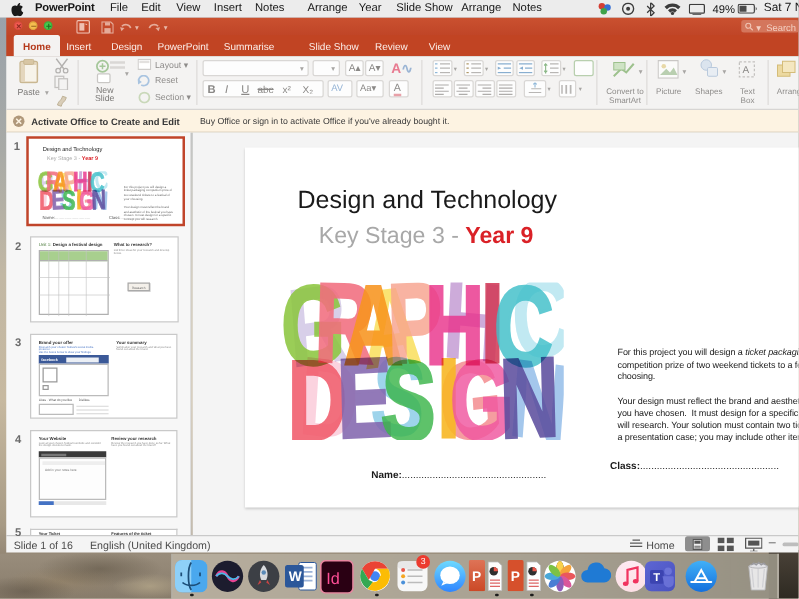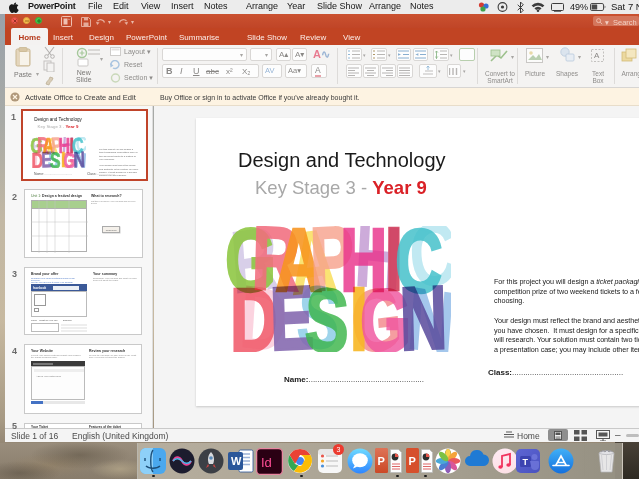--- a/index.html
+++ b/index.html
@@ -329,21 +329,21 @@
   <svg class="abs" style="left:620px;top:47px;" width="18" height="17" viewBox="0 0 18 17">
     <rect x="2" y="5" width="10" height="9" fill="#ecd9a0" stroke="#d4bc78" stroke-width="0.8"></rect>
     <rect x="6" y="2" width="10" height="9" fill="#f4e7c0" stroke="#d4bc78" stroke-width="0.8"></rect>
   </svg>
   <div class="rlabel" style="left:618px;top:70px;width:30px;">Arrange</div>
 
   <svg class="abs" style="left:10px;top:92px;" width="10" height="10" viewBox="0 0 10 10">
     <circle cx="5" cy="5" r="4.6" fill="#b0987a"></circle>
     <path d="M3 3 L7 7 M7 3 L3 7" stroke="#fdf3e2" stroke-width="1.2"></path>
   </svg>
-  <div class="abs" style="left:25px;top:93px;font-size:7.5px;font-weight:normal;color:#3a3a3a;">Activate Office to Create and Edit</div>
+  <div class="abs" style="left:25px;top:93px;font-size:7.5px;font-weight:bold;color:#3a3a3a;">Activate Office to Create and Edit</div>
   <div class="abs" style="left:160px;top:93.5px;font-size:7px;color:#3a3a3a;">Buy Office or sign in to activate Office if you've already bought it.</div>
 
   <div class="abs" style="left:196px;top:118px;width:443px;height:288px;overflow:hidden;">
     <div class="abs" style="left:42px;top:31px;width:400px;font-size:20px;color:#1a1a1a;">Design and Technology</div>
     <div class="abs" style="left:59px;top:59px;width:400px;font-size:18.5px;color:#a8a8a8;">Key Stage 3 - <span style="color:#da2127;font-weight:bold;">Year 9</span></div>
     <svg class="abs" style="left:29px;top:108px;" width="226" height="126" viewBox="0 0 452 252" text-rendering="geometricPrecision">
       <g font-family="'Liberation Sans',sans-serif" font-weight="bold" font-size="180" style="isolation:isolate;">
         <g transform="scale(0.73 1)" style="mix-blend-mode:multiply;">
           <text x="14" y="128" fill="#b8a8d8" opacity=".55" transform="rotate(-6 100 60)">R</text>
           <text x="176" y="132" fill="#f7d117" opacity=".6" transform="rotate(-5 260 70)">A</text>
@@ -373,21 +373,21 @@
     </svg>
     <div class="abs" style="left:298px;top:159px;width:160px;font-size:7.2px;line-height:9.7px;color:#1a1a1a;white-space:nowrap;letter-spacing:-0.06px;">
       For this project you will design a <i>ticket packagin</i><br>
       competition prize of two weekend tickets to a fe<br>
       choosing.<br><br>
       Your design must reflect the brand and aesthet<br>
       you have chosen.&nbsp; It must design for a specific c<br>
       will research. Your solution must contain two tic<br>
       a presentation case; you may include other iten
     </div>
-    <div class="abs" style="left:88px;top:257px;font-size:8px;color:#1a1a1a;text-align:right;"><b>Name:</b>....................................................</div>
+    <div class="abs" style="left:101px;top:257px;font-size:8px;color:#1a1a1a;text-align:right;"><b>Name:</b>....................................................</div>
     <div class="abs" style="left:292px;top:250px;font-size:8px;color:#1a1a1a;"><b>Class:</b>..................................................</div>
   </div>
 
   <div class="thumbnum" style="left:11px;top:112px;">1</div>
   <div class="abs" style="left:21px;top:109px;width:127px;height:72px;background:#fff;border:2px solid #c0442a;overflow:hidden;">
     <div class="abs" style="left:0px;top:6px;width:70px;font-size:4.6px;color:#1a1a1a;text-align:center;">Design and Technology</div>
     <div class="abs" style="left:0px;top:13px;width:70px;font-size:4.4px;color:#ababab;text-align:center;">Key Stage 3 - <span style="color:#da2127;font-weight:bold;">Year 9</span></div>
     <svg class="abs" style="left:7px;top:26px;" width="56" height="31" viewBox="0 0 452 252">
       <g font-family="'Liberation Sans',sans-serif" font-weight="bold" font-size="180" style="isolation:isolate;">
         <g transform="scale(0.73 1)" style="mix-blend-mode:multiply;">

